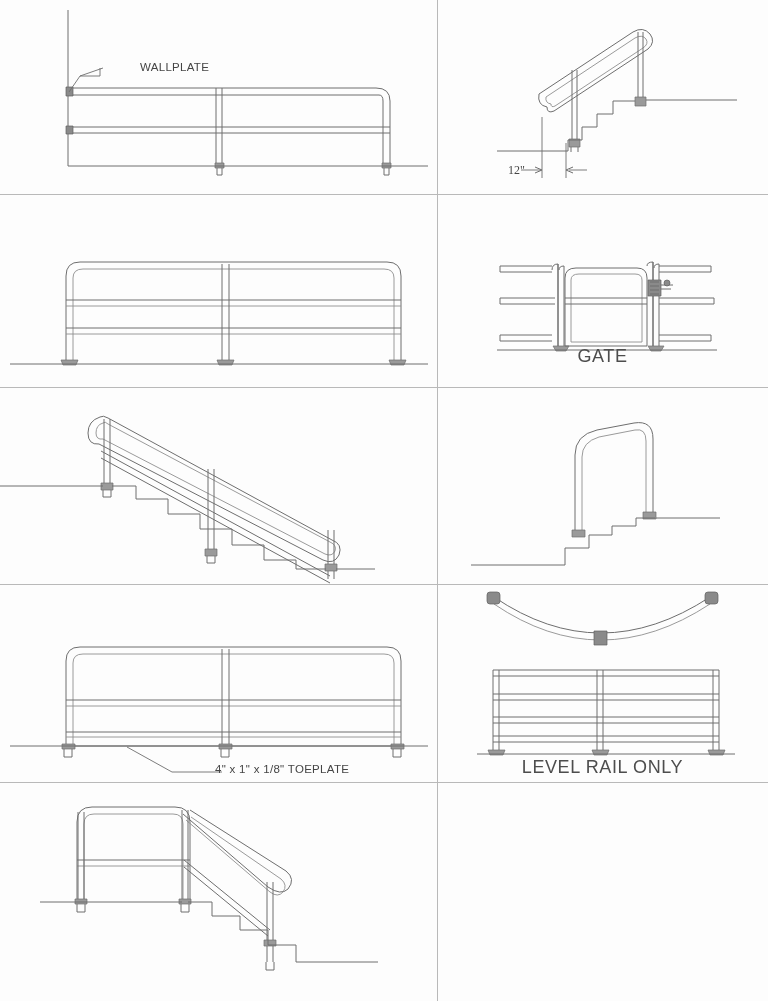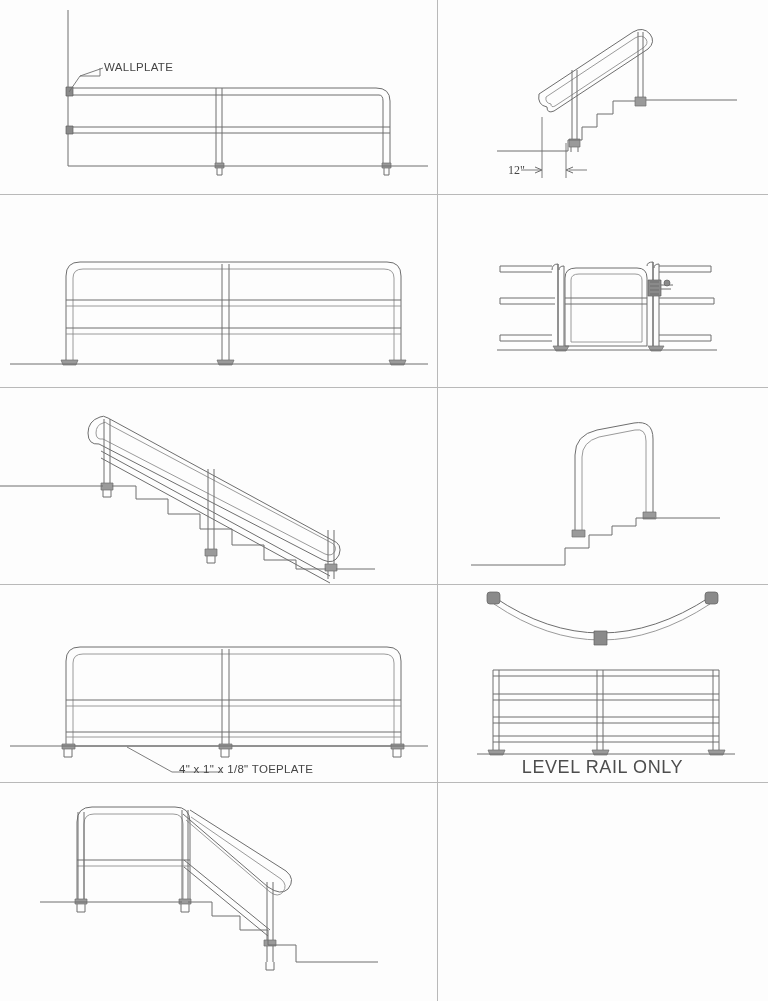--- a/index.html
+++ b/index.html
@@ -33,21 +33,21 @@
   .caption{
     position:absolute;
     font-family:"Liberation Sans", sans-serif;
     font-size:18px;letter-spacing:.6px;
     color:#4d4d4d;white-space:nowrap;
   }
   .annot{
     position:absolute;
     font-family:"Liberation Sans", sans-serif;
     font-size:11.5px;letter-spacing:.3px;
-    color:#454545;white-space:nowrap;
+    color:#454545;white-space:nowrap;margin-left:36px;
   }
   .dimtxt{
     position:absolute;
     font-family:"Liberation Serif", serif;
     font-size:12px;color:#454545;white-space:nowrap;
   }
 </style>
 </head>
 <body>
 
@@ -211,20 +211,21 @@
 
       <g>
         <path class="ln" d="M222 72 L274 72 M222 78 L274 78 M274 72 L274 78"></path>
         <path class="ln" d="M222 104 L277 104 M222 110 L277 110 M277 104 L277 110"></path>
         <path class="ln" d="M222 141 L274 141 M222 147 L274 147 M274 141 L274 147"></path>
       </g>
       <g>
           <path class="ln" d="M60 156 L280 156"></path>
         </g>
     </svg>
+    <span class="caption" style="left:0;top:152px;width:331px;text-align:center;">GATE</span>
   </div>
 
   <div class="panel" style="left:0;top:387px;width:437px;height:197px;">
     <svg width="437" height="197" viewBox="0 0 437 197">
 
       <g>
         <path class="ln" d="M100 30 Q88 34 88 46 Q88 58 99 57 L323 173 Q334 178 339 168 Q343 157 332 153 L108 31 Q103 28 100 30 Z"></path>
         <path class="ln-l" d="M103 36 Q96 38 96 46 Q96 53 103 52 L325 167 Q332 170 335 164 Q337 158 330 155 L108 37 Q105 34 103 36 Z"></path>
       </g>
 

